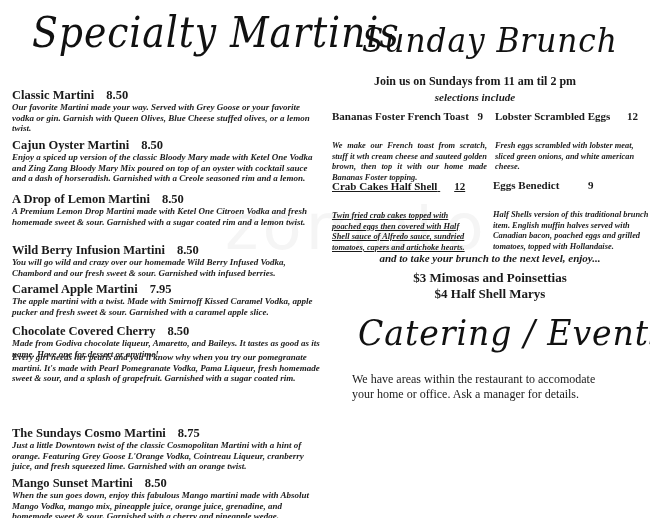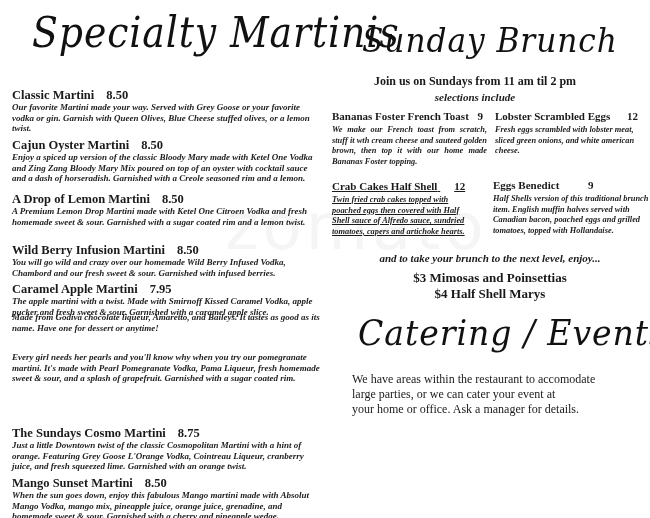--- a/index.html
+++ b/index.html
@@ -10,21 +10,21 @@
   .title-martinis { position:absolute; left:20px; top:8px; font-size:42px; white-space:nowrap; transform:scaleX(0.9); transform-origin:left; }
   .item { position:absolute; left:0; width:310px; }
   .item-name { font-size:12.5px; font-weight:bold; line-height:14px; white-space:nowrap;margin-top:12px; }
   .item-name .price { margin-left:12px; }
   .item-desc { font-size:9px; font-style:italic; font-weight:bold; line-height:10.6px; color:#222; }
   .title-brunch { position:absolute; left:32px; top:20px; font-size:34px; white-space:nowrap; transform:scaleX(0.92); transform-origin:left; }
   .brunch-hours { position:absolute; left:0; width:290px; top:74px; text-align:center; font-size:12px; font-weight:bold; }
   .brunch-sel { position:absolute; left:0; width:290px; top:91px; text-align:center; font-size:11px; font-style:italic; font-weight:bold; }
   .b-item { position:absolute; width:155px; }
   .b-name { font-size:11px; font-weight:bold; line-height:13px; white-space:nowrap; }
-  .b-desc { font-family:"Liberation Serif", serif; font-size:8.4px; font-style:italic; font-weight:bold; line-height:10.5px; color:#222; margin-top:2px; }
+  .b-desc { font-family:"Liberation Serif", serif; font-size:8.4px; font-style:italic; font-weight:bold; line-height:10.5px; color:#222; margin-top:18px; }
   .b-desc.justify { text-align:justify; }
   .next-level { position:absolute; left:0; width:320px; top:252px; text-align:center; font-size:11px; font-weight:bold; font-style:italic; }
   .deal { position:absolute; left:0; width:320px; text-align:center; font-size:13px; font-weight:bold; }
   .title-catering { position:absolute; left:28px; top:312px; font-size:36px; white-space:nowrap; transform:scaleX(0.92); transform-origin:left; }
   .catering-text { position:absolute; left:22px; top:372px; width:290px; font-size:12px; font-weight:normal; line-height:15px; }
   .watermark { position:absolute; left:225px; top:190px; font-family:"DejaVu Sans", sans-serif; font-size:64px; color:rgba(200,200,200,0.18); letter-spacing:4px; pointer-events:none; }
 </style>
 </head>
 <body>
 
@@ -52,20 +52,21 @@
     <div class="item-name"><span>Wild Berry Infusion Martini</span><span class="price">8.50</span></div>
     <div class="item-desc">You will go wild and crazy over our homemade Wild Berry Infused Vodka, Chambord and our fresh sweet &amp; sour. Garnished with infused berries.</div>
   </div>
 
   <div class="item" style="top:270px">
     <div class="item-name"><span>Caramel Apple Martini</span><span class="price">7.95</span></div>
     <div class="item-desc">The apple martini with a twist. Made with Smirnoff Kissed Caramel Vodka, apple pucker and  fresh sweet &amp; sour. Garnished with a caramel apple slice.</div>
   </div>
 
   <div class="item" style="top:312px">
+    <div class="item-name"><span>Chocolate Covered Cherry</span><span class="price">8.50</span></div>
     <div class="item-desc">Made from Godiva chocolate liqueur, Amaretto, and Baileys. It tastes as good as its name. Have one for dessert or anytime!</div>
   </div>
 
   <div class="item" style="top:352px">
     <div class="item-desc">Every girl needs her pearls and you'll know why when you try our pomegranate martini. It's made with Pearl Pomegranate Vodka, Pama Liqueur, fresh homemade sweet &amp; sour, and a splash of grapefruit. Garnished with a sugar coated rim.</div>
   </div>
 
   <div class="item" style="top:414px">
     <div class="item-name"><span>The Sundays Cosmo Martini</span><span class="price">8.75</span></div>
     <div class="item-desc">Just a little Downtown twist of the classic Cosmopolitan Martini with a hint of orange. Featuring Grey Goose L'Orange Vodka, Cointreau Liqueur, cranberry juice, and fresh squeezed lime. Garnished with an orange twist.</div>
@@ -102,16 +103,15 @@
     <div class="b-desc">Half Shells version of this traditional brunch item. English muffin halves served with Canadian bacon, poached eggs and grilled tomatoes, topped with Hollandaise.</div>
   </div>
 
   <div class="next-level">and to take your brunch to the next level, enjoy...</div>
   <div class="deal" style="top:270px">$3 Mimosas and Poinsettias</div>
   <div class="deal" style="top:286px">$4 Half Shell Marys</div>
 
   <div class="title-catering script">Catering / Events</div>
   <div class="catering-text">
     <div>We have areas within the restaurant to accomodate</div>
-    <div>large parties, or we can cater your event at</div>
     <div>your home or office. Ask a manager for details.</div>
   </div>
 </section>
 
 </body></html>

